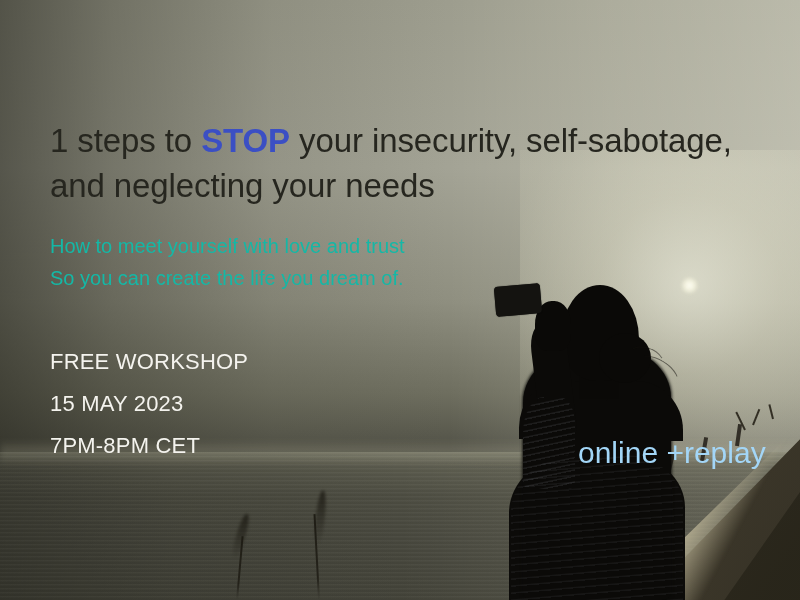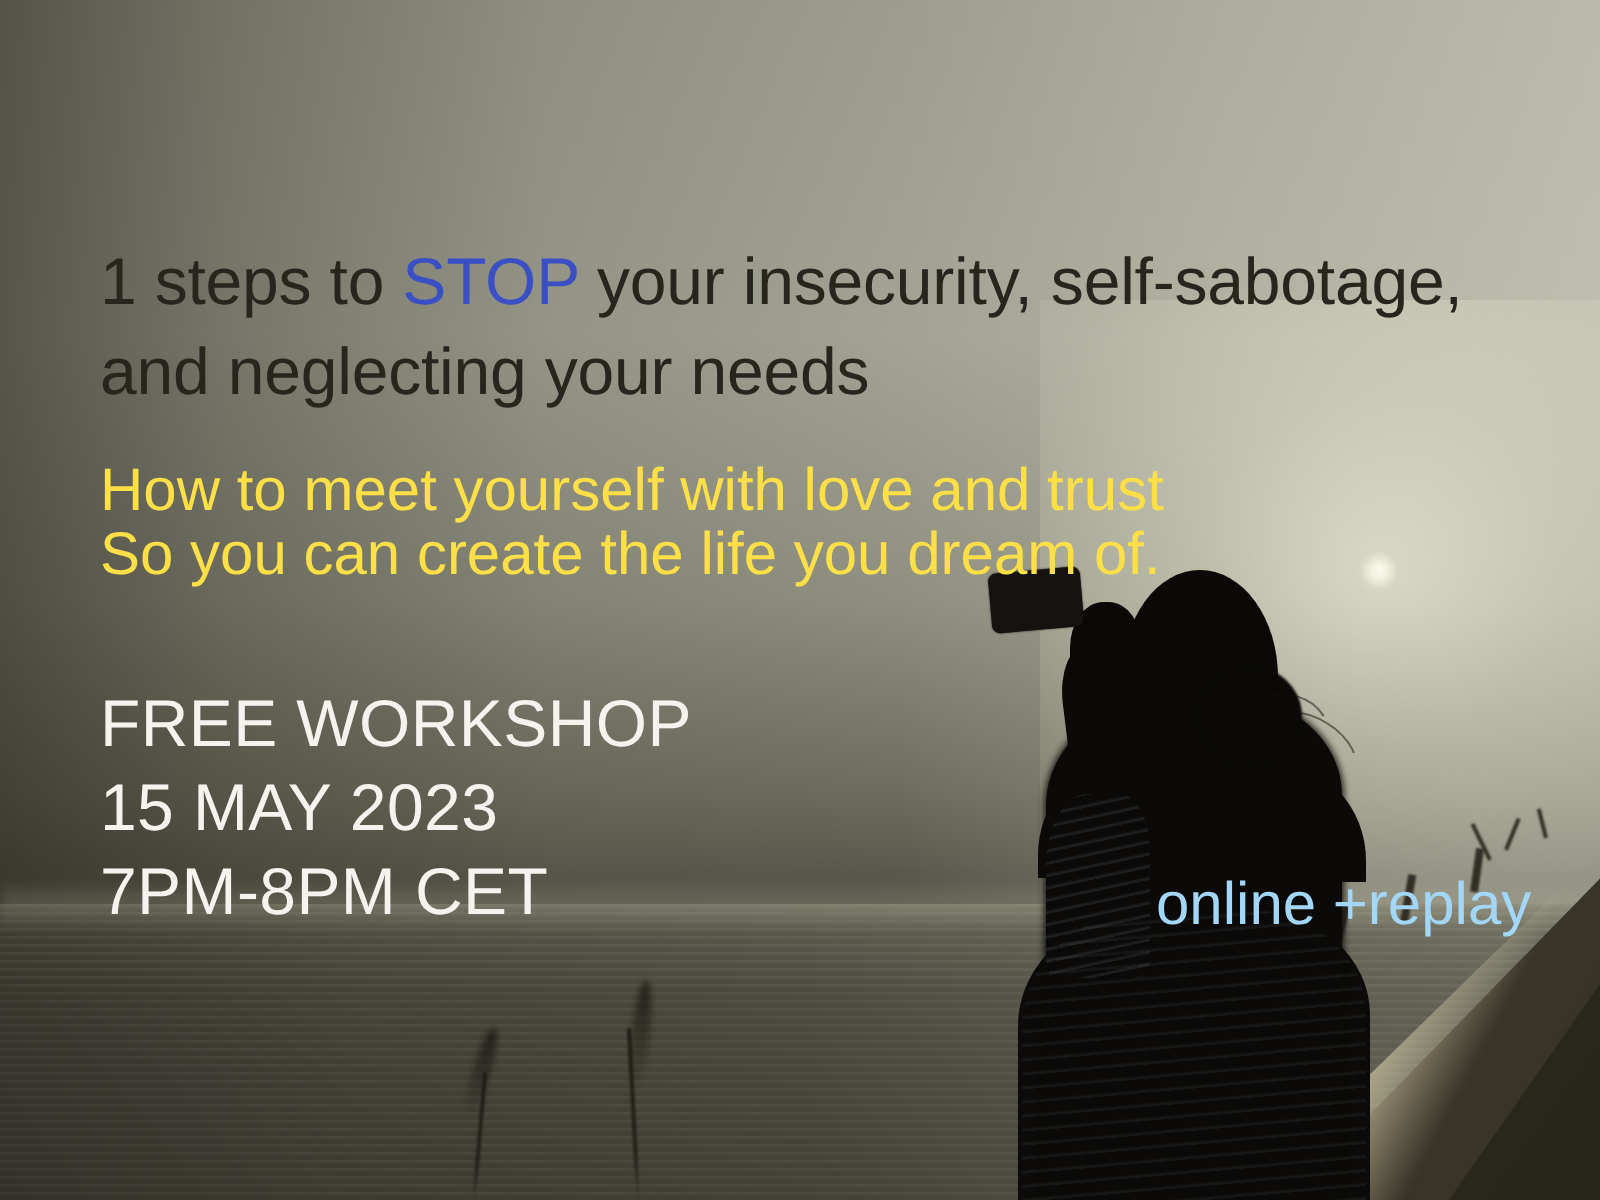--- a/index.html
+++ b/index.html
@@ -220,30 +220,30 @@
   }
 
   
   .txt { position:absolute; white-space:pre; }
 
   #headline {
     left:50px; top:118px; width:700px;
     font-size:33px; line-height:45px;
     color:#26261f; letter-spacing:-0.1px;
   }
-  #headline .stop { font-weight:normal; color:#3b4fc4; }
+  #headline .stop { font-weight:bold; color:#3b4fc4; }
 
   #subhead {
     left:50px; top:230px; width:560px;
-    font-size:30px; line-height:32px; color:#fde047;
+    font-size:20px; line-height:32px; color:#14b8a6;
   }
 
   #details {
     left:50px; top:341px; width:420px;
-    font-size:33px; line-height:42px; color:#f4f3ee;
+    font-size:22px; line-height:42px; color:#f4f3ee;
     letter-spacing:0.2px;
   }
 
   #replay {
     left:578px; top:435px;
     font-size:30px; line-height:36px; color:#a3d6f7;
   }
 </style>
 </head>
 <body>

